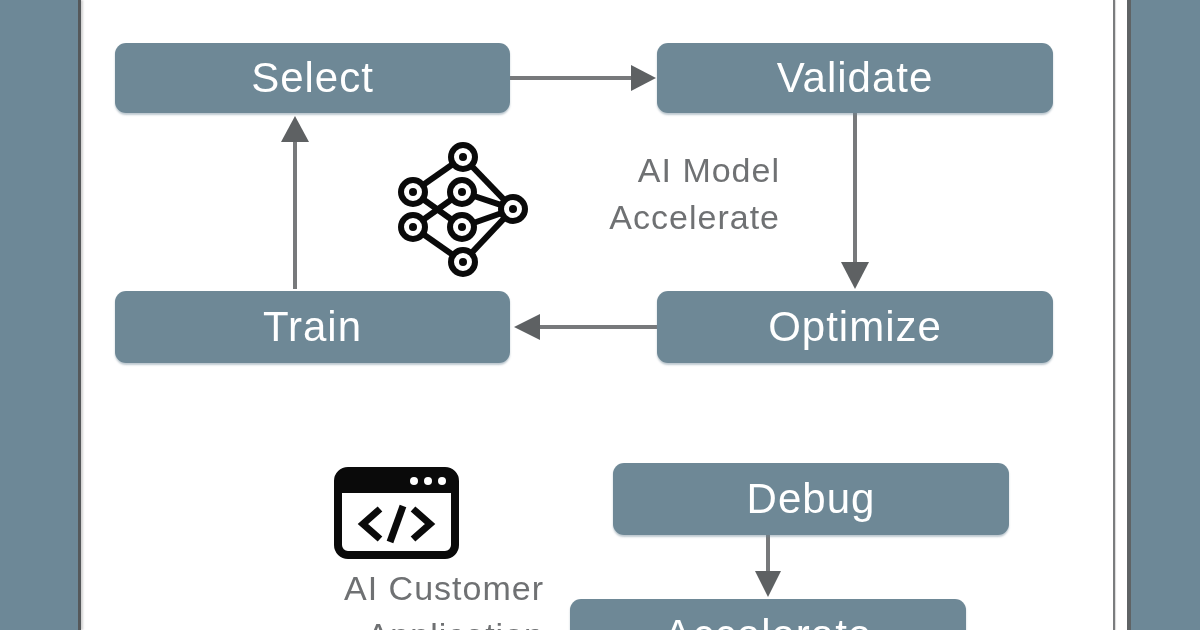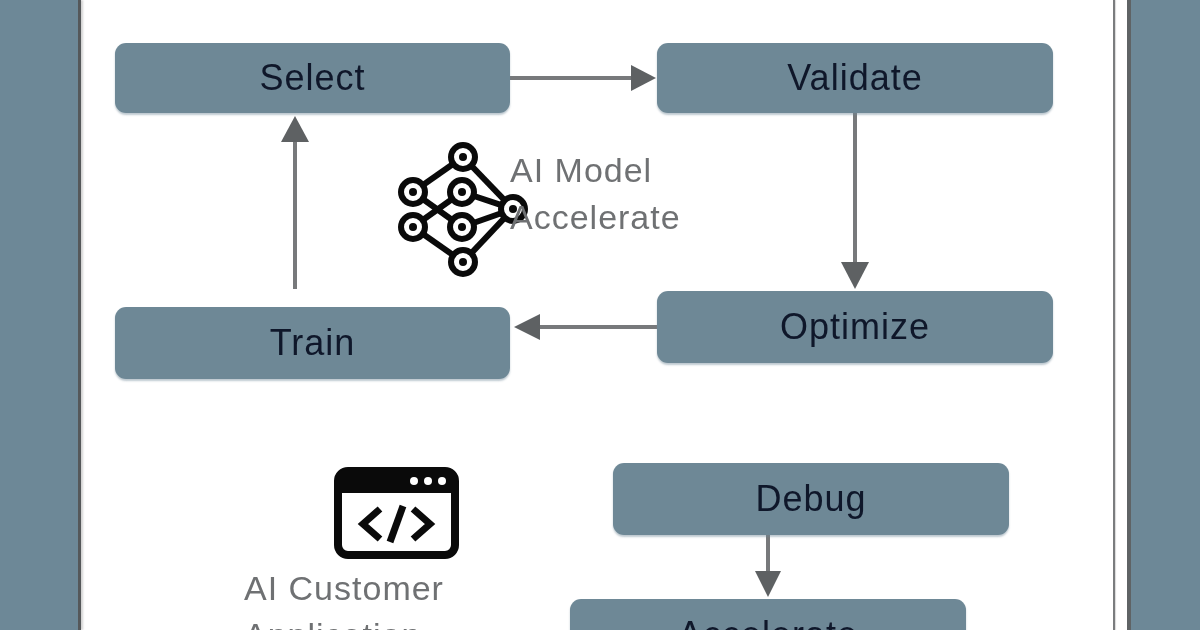--- a/index.html
+++ b/index.html
@@ -18,33 +18,33 @@
     position:absolute;left:1113px;top:0;width:2px;height:630px;
     background:#7a7c7e;box-shadow:1px 0 1px rgba(0,0,0,.15);
   }
   .right-panel{
     position:absolute;left:1127px;top:0;width:73px;height:630px;
     background:#6d8897;border-left:4px solid #5f6365;
   }
   
   .node{
     position:absolute;display:flex;align-items:center;justify-content:center;
-    background:#6e8896;border-radius:11px;color:#0f172a;
-    font-size:36px;letter-spacing:1px;
+    background:#6e8896;border-radius:11px;color:#ffffff;
+    font-size:42px;letter-spacing:1px;
     box-shadow:0 2px 2px rgba(110,136,150,.45);
   }
   #node-select   {left:115px;top:43px; width:395px;height:70px;}
   #node-validate {left:657px;top:43px; width:396px;height:70px;}
-  #node-train    {left:115px;top:291px;width:395px;height:72px;margin-top:16px;}
+  #node-train    {left:115px;top:291px;width:395px;height:72px;}
   #node-optimize {left:657px;top:291px;width:396px;height:72px;align-items:center;}
   #node-debug    {left:570px;top:463px;width:396px;height:72px;margin-left:43px;}
   #node-accelerate{left:570px;top:599px;width:396px;height:72px;}
   
   .caption{
-    position:absolute;text-align:left;color:#6f7173;
+    position:absolute;text-align:right;color:#6f7173;
     font-size:34px;line-height:47px;letter-spacing:1px;
   }
   #caption-model   {left:510px;top:147px;width:270px;}
   #caption-customer{left:244px;top:565px;width:300px;}
   
   .icon-abs{position:absolute;}
   #neural-icon{left:390px;top:140px;}
   #code-icon{left:333px;top:466px;}
   
   .arrows{position:absolute;left:0;top:0;width:1200px;height:630px;pointer-events:none;}

